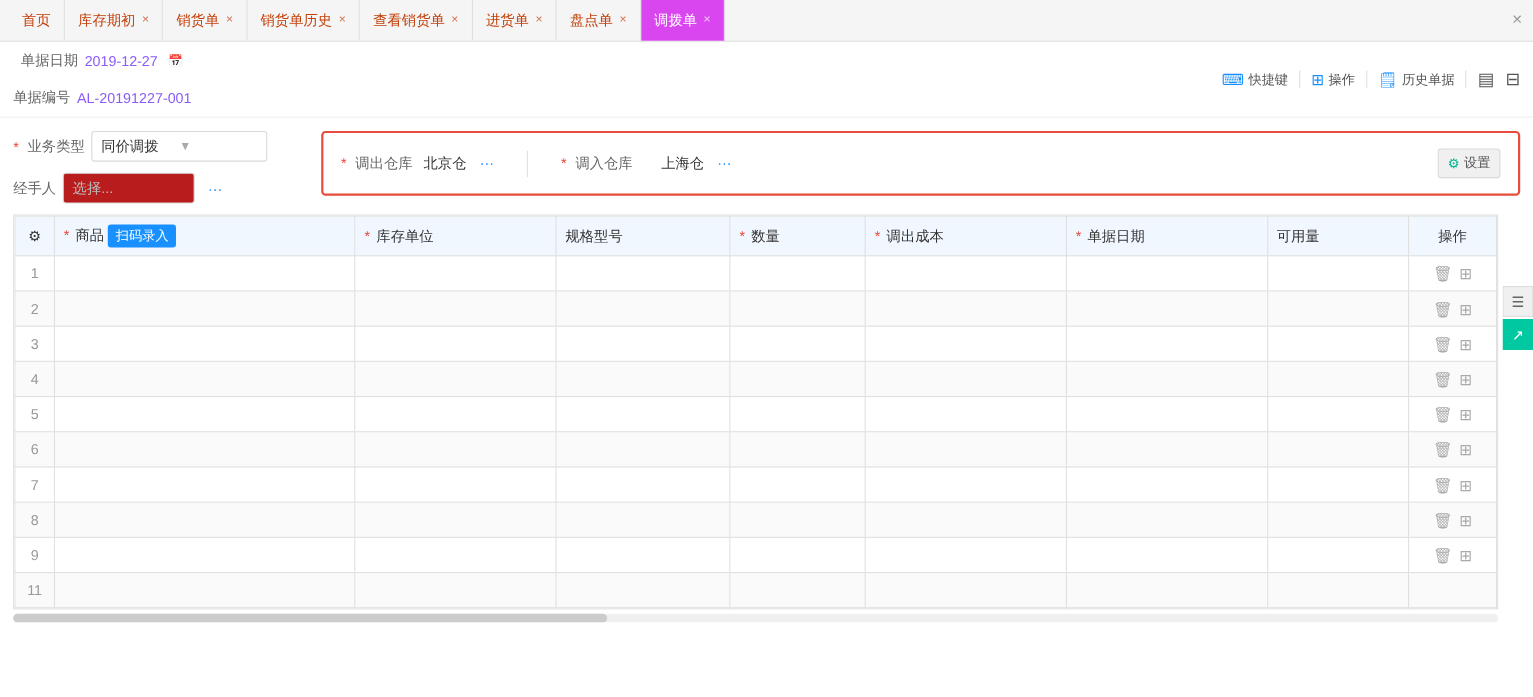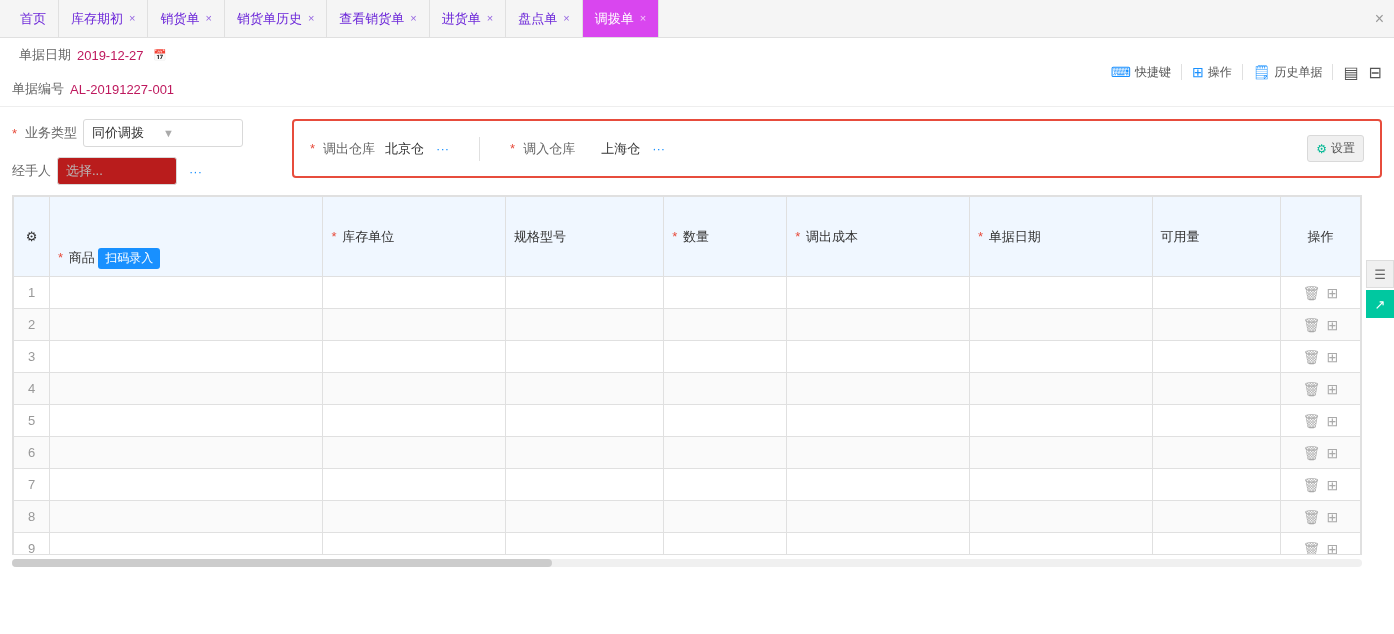--- a/index.html
+++ b/index.html
@@ -5,21 +5,21 @@
     * { box-sizing: border-box; margin: 0; padding: 0; }
     body { font-family: 'Microsoft YaHei', Arial, sans-serif; font-size: 13px; color: #333; background: #fff; overflow: hidden; }
 
     
     .tab-bar {
       display: flex; align-items: center; background: #f5f5f5; border-bottom: 1px solid #e0e0e0;
       height: 38px; padding: 0 8px; position: relative;
     }
     .tab-item {
       display: flex; align-items: center; padding: 0 12px; height: 100%;
-      cursor: pointer; font-size: 13px; color: #6d28d9; white-space: nowrap;
+      cursor: pointer; font-size: 13px; color: #c2410c; white-space: nowrap;
       border-right: 1px solid #e0e0e0;
     }
     .tab-item.active { background: #d946ef; color: #fff; justify-content: space-between; }
     .tab-item .tab-close {
       margin-left: 6px; font-size: 11px; color: inherit; opacity: 0.7;
       cursor: pointer; line-height: 1;
     }
     .tab-item.active .tab-close { color: #fff; }
     .tab-close-main {
       position: absolute; right: 10px; top: 50%; transform: translateY(-50%);
@@ -29,21 +29,21 @@
     
     .toolbar {
       display: flex; align-items: center; padding: 8px 12px;
       border-bottom: 1px solid #eee; background: #fff; gap: 16px;
     }
     .toolbar-left { display: flex; align-items: center; gap: 16px; flex-direction: column; }
     .toolbar-right { margin-left: auto; display: flex; align-items: center; gap: 10px; font-size: 12px; color: #555; }
     .toolbar-icon-group { display: flex; align-items: center; gap: 4px; cursor: pointer; }
 
     .field-label { color: #666; font-size: 13px; }
-    .field-value { color: #be185d; font-size: 13px; }
+    .field-value { color: #8b5cf6; font-size: 13px; }
     .field-icon { color: #aaa; margin-left: 4px; cursor: pointer; font-size: 11px; }
 
     
     .form-section {
       padding: 12px 12px 0 12px; display: flex; align-items: flex-start; gap: 20px;
     }
     .form-left { display: flex; flex-direction: column; gap: 10px; min-width: 260px; }
     .form-right {
       flex: 1; border: 2px solid #e74c3c; border-radius: 4px;
       padding: 14px 16px; display: flex; align-items: center; gap: 20px;
@@ -84,21 +84,21 @@
       border: 1px solid #e0e0e0; padding: 7px 8px; text-align: left;
       font-weight: normal; color: #333; white-space: nowrap;
     }
     tbody tr { height: 32px; }
     tbody tr:nth-child(even) { background: #fafafa; }
     tbody td { border: 1px solid #e0e0e0; padding: 4px 8px; color: #333; }
     tbody td.row-num { color: #999; text-align: center; width: 36px; }
 
     .scan-btn {
       background: #1890ff; color: #fff; border: none; border-radius: 3px;
-      padding: 2px 7px; font-size: 12px; cursor: pointer; white-space: nowrap; margin-top: 44px;
+      padding: 2px 7px; font-size: 12px; cursor: pointer; white-space: nowrap;
     }
 
     .op-cell { display: flex; align-items: center; gap: 6px; justify-content: center; }
     .icon-btn { cursor: pointer; color: #aaa; font-size: 14px; }
 
     
     .gear-col { width: 36px; text-align: center; }
 
     
     .side-icons {

